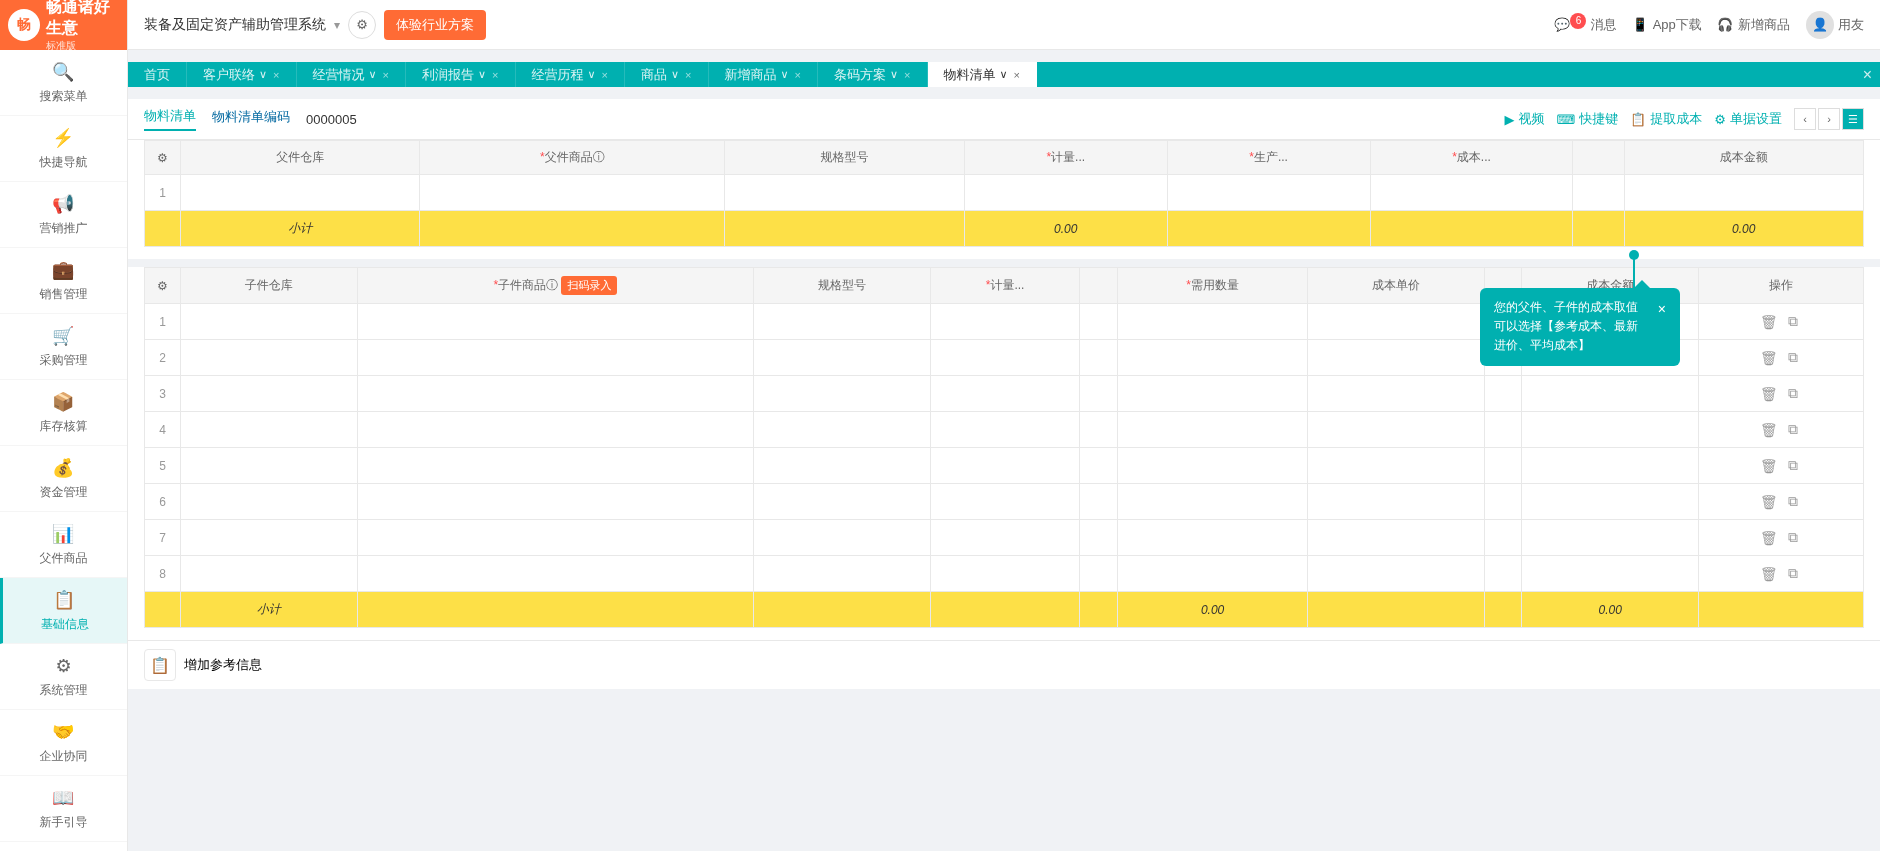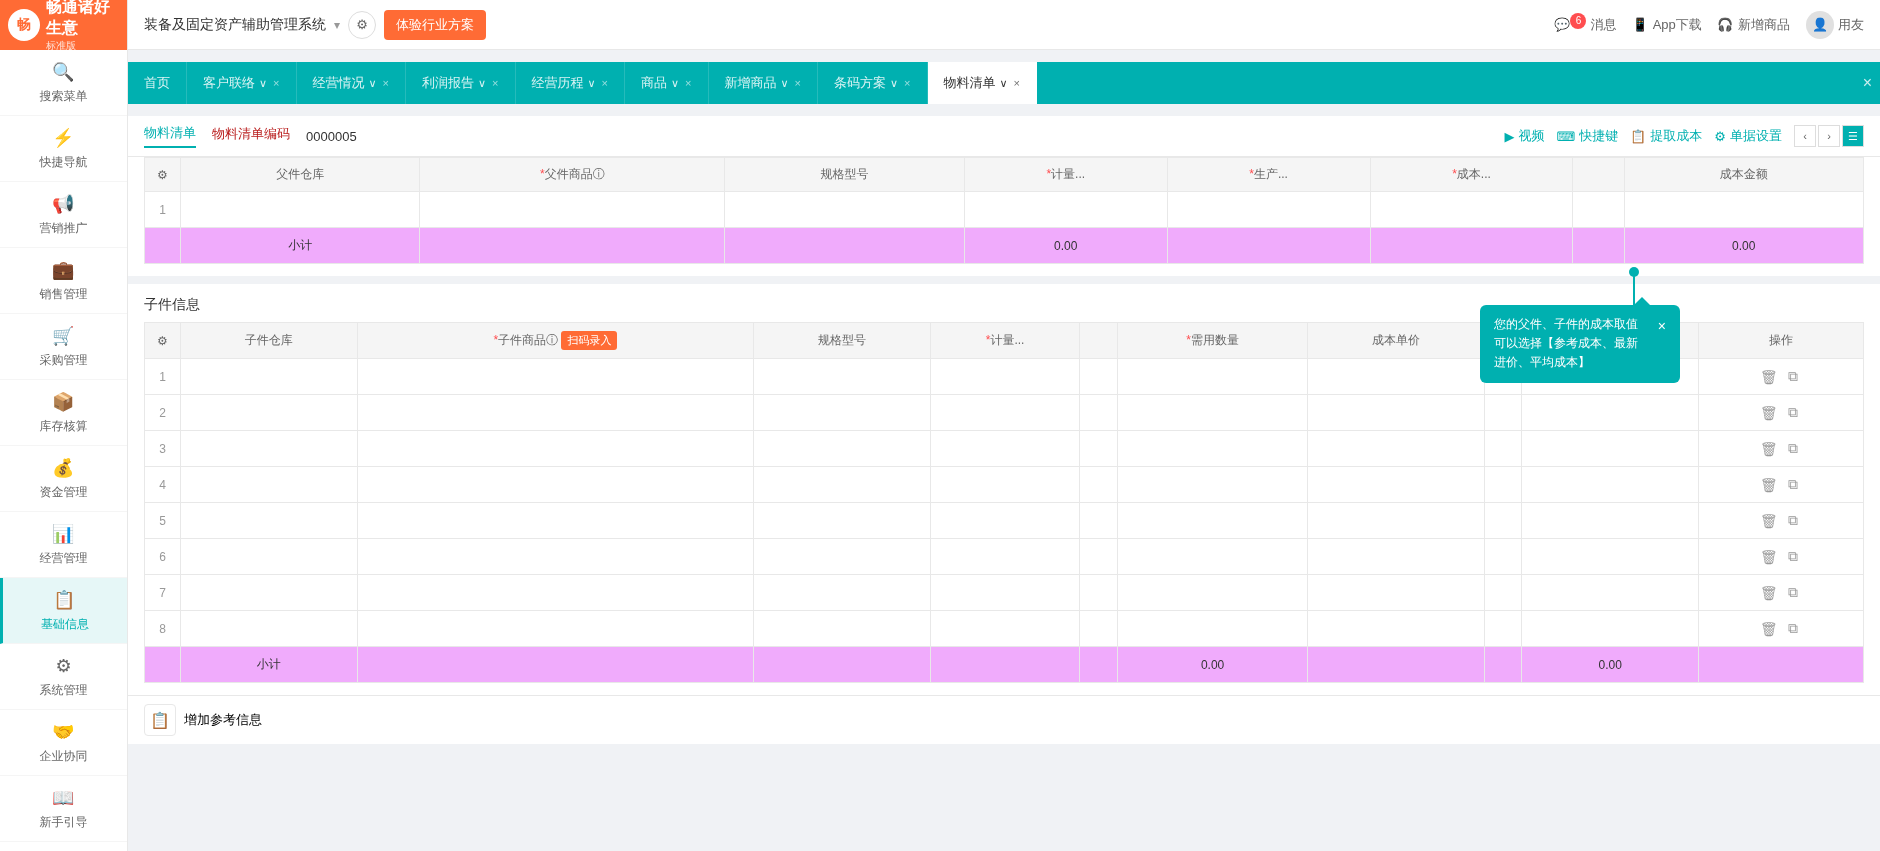--- a/index.html
+++ b/index.html
@@ -142,21 +142,21 @@
       align-items: center;
       justify-content: center;
       color: #666;
     }
 
     
     .nav-tabs {
       background: #00b0b0;
       display: flex;
       align-items: center;
-      height: 42px;
+      height: 25px;
       flex-shrink: 0;
       overflow: hidden;
     }
     .nav-tab {
       padding: 0 16px;
       height: 100%;
       display: flex;
       align-items: center;
       gap: 4px;
       color: rgba(255,255,255,0.85);
@@ -194,21 +194,21 @@
       border-bottom: 1px solid #e8e8e8;
       flex-shrink: 0;
     }
     .sub-bar-left {
       display: flex;
       align-items: center;
       gap: 16px;
     }
     .sub-tab {
       font-size: 13px;
-      color: #b91c1c;
+      color: #0369a1;
       cursor: pointer;
       padding-bottom: 4px;
     }
     .sub-tab.active {
       color: #00b0b0;
       border-bottom: 2px solid #00b0b0;
       font-weight: 500;
     }
     .order-number {
       font-size: 13px;
@@ -256,22 +256,23 @@
       white-space: nowrap;
     }
     .data-table td {
       border: 1px solid #e8e8e8;
       padding: 6px;
       text-align: center;
       color: #333;
       height: 36px;
     }
     .data-table tr.subtotal td {
-      background: #f0abfc;
+      background: #fde047;
       font-weight: 500;
+      font-style: italic;
     }
     .required-star { color: #ff4d4f; }
     .th-setting {
       width: 36px;
     }
     .scan-btn {
       background: #ff6b35;
       color: #fff;
       border: none;
       border-radius: 3px;
@@ -428,21 +429,21 @@
   <div class="sidebar-item">
     <span class="s-icon">📦</span>
     <span>库存核算</span>
   </div>
   <div class="sidebar-item">
     <span class="s-icon">💰</span>
     <span>资金管理</span>
   </div>
   <div class="sidebar-item">
     <span class="s-icon">📊</span>
-    <span>经营管理</span>
+    <span>父件商品</span>
   </div>
   <div class="sidebar-item active">
     <span class="s-icon">📋</span>
     <span>基础信息</span>
   </div>
   <div class="sidebar-item">
     <span class="s-icon">⚙</span>
     <span>系统管理</span>
   </div>
   <div class="sidebar-item">
@@ -612,21 +613,20 @@
             <td></td>
             <td></td>
             <td></td>
             <td>0.00</td>
           </tr>
         </tbody>
       </table>
     </div>
 
     <div class="table-section" style="margin-top:8px;">
-      <div class="section-title">子件信息</div>
       <table class="data-table">
         <thead>
           <tr>
             <th class="th-setting">⚙</th>
             <th>子件仓库</th>
             <th>
               <span class="required-star">*</span>子件商品ⓘ
               <button class="scan-btn">扫码录入</button>
             </th>
             <th>规格型号</th>

